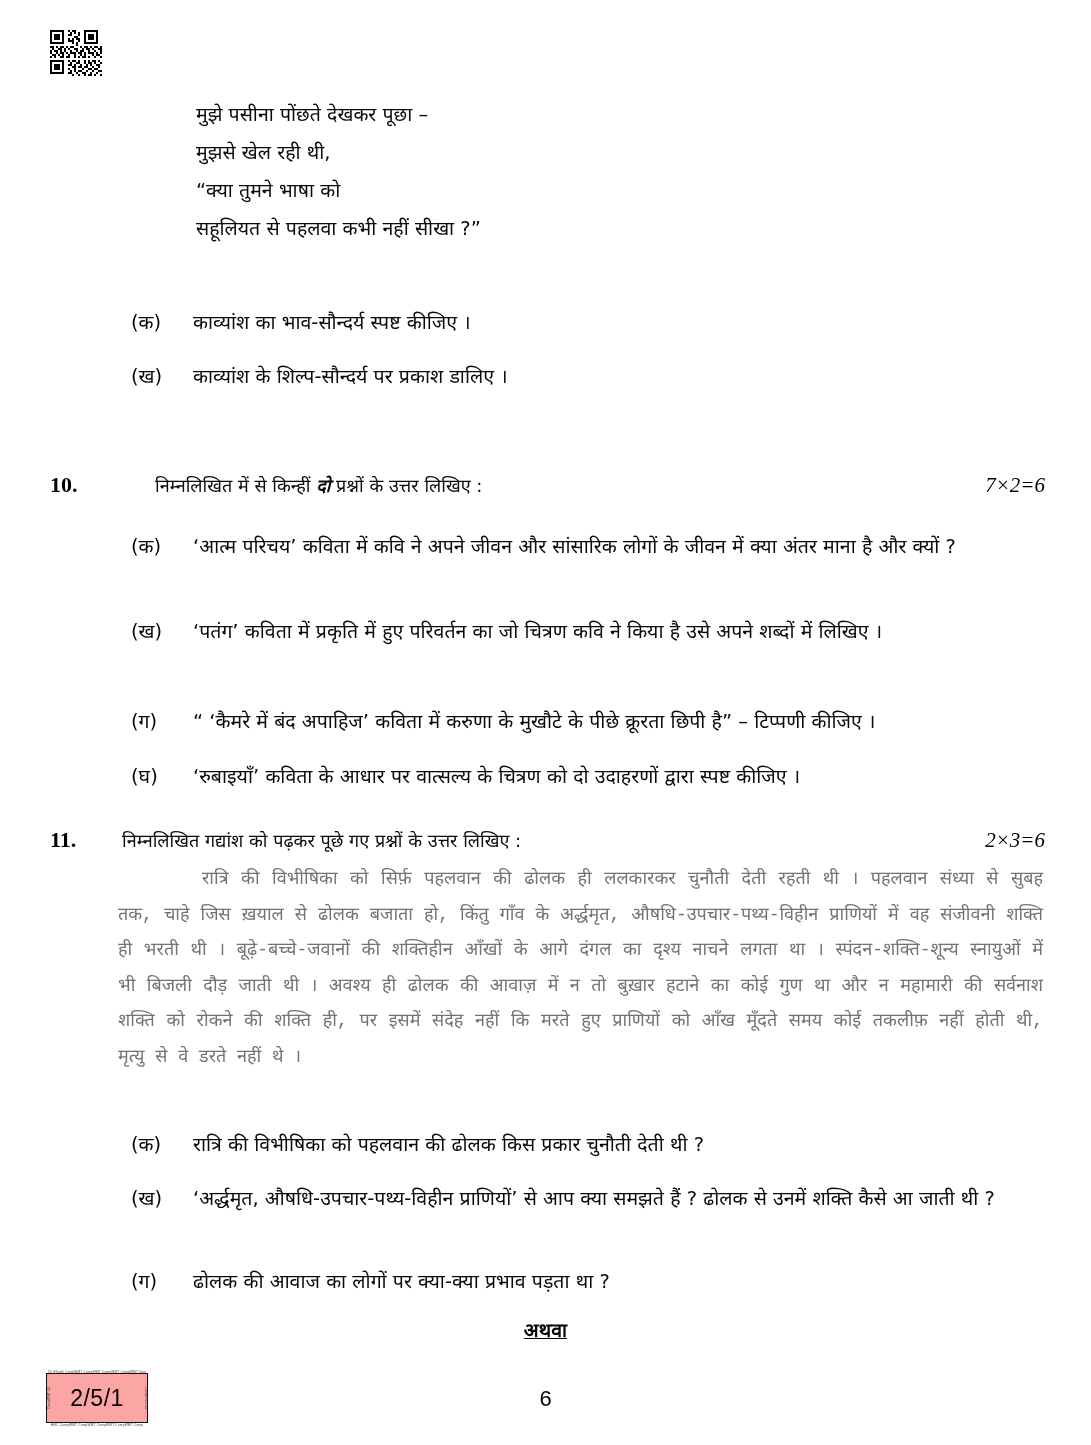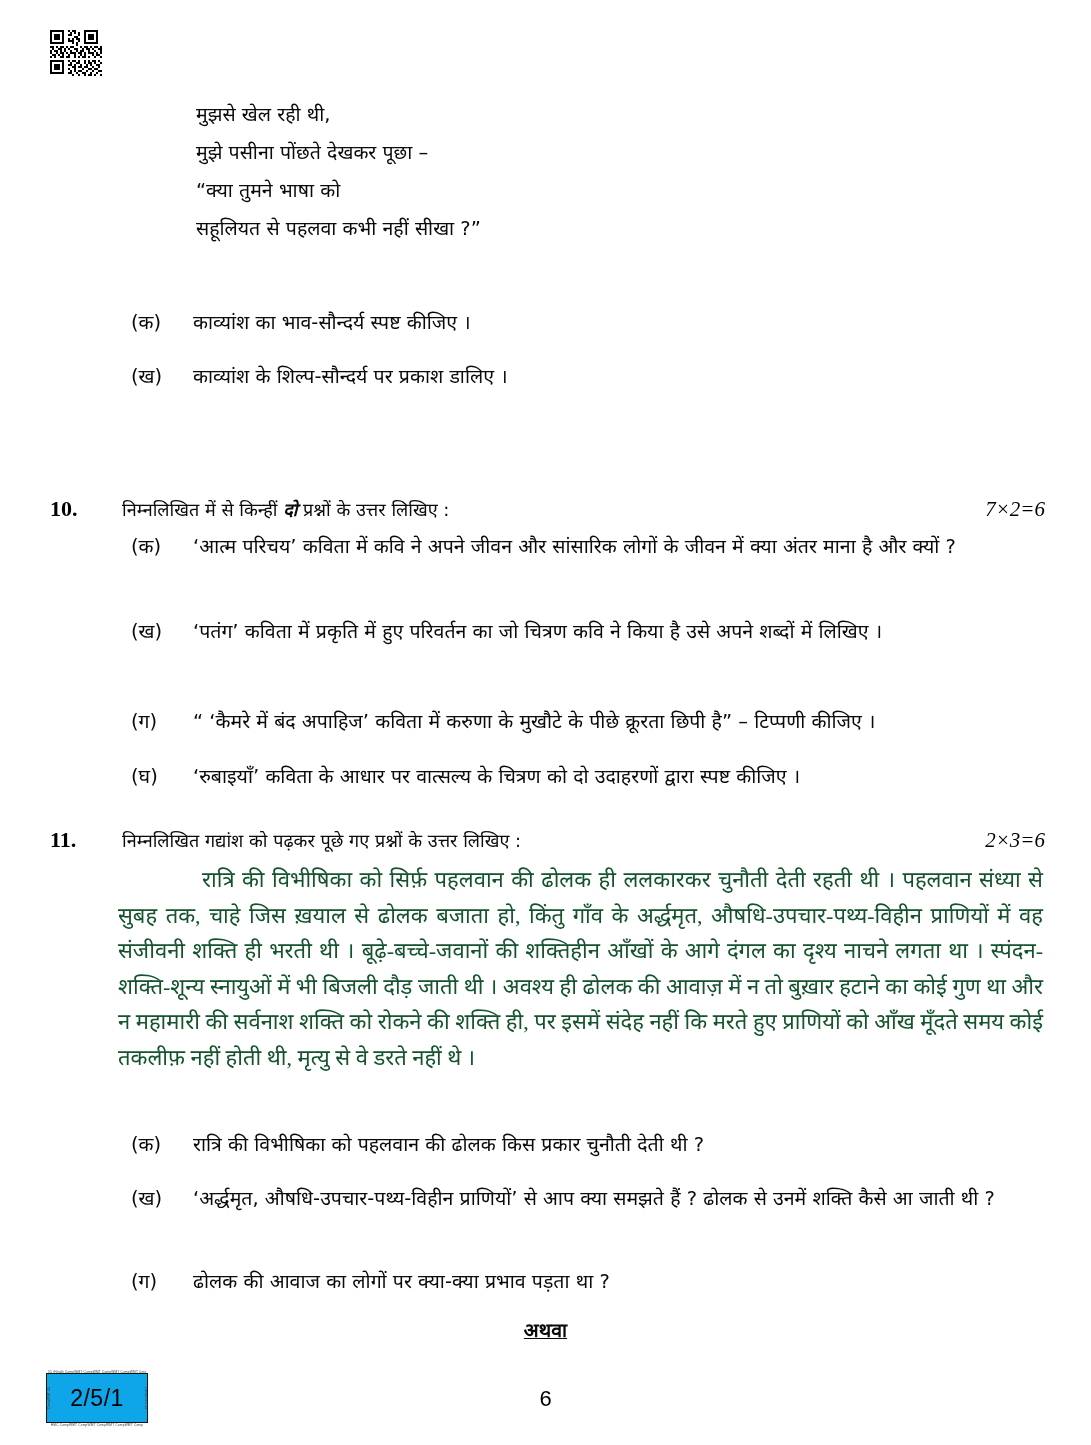--- a/index.html
+++ b/index.html
@@ -100,26 +100,26 @@
     font-size: 21px;
     white-space: nowrap;
     color: #000;
   }
 
   
   .passage {
     position: absolute;
     left: 118px;
     width: 925px;
-    font-family: Liberation Serif, serif;
-    font-size: 22px;
+    font-family: Liberation Mono, monospace;
+    font-size: 18px;
     line-height: 35.5px;
     text-align: justify;
     text-justify: inter-word;
-    color: #14532d;
+    color: #737373;
   }
   .passage .indent { display: inline-block; width: 84px; }
 
   
   .athava {
     position: absolute;
     left: 0;
     right: 0;
     text-align: center;
     font-family: "DejaVu Sans", "Liberation Sans", sans-serif;
@@ -133,21 +133,21 @@
     position: absolute;
     left: 46px;
     bottom: 22px;
     width: 102px;
     height: 50px;
     border: 1px solid #111;
     box-sizing: border-box;
     display: flex;
     align-items: center;
     justify-content: center;
-    background: #0ea5e9;
+    background: #fca5a5;
   }
   .code-box .code-text {
     font-family: "Liberation Sans", sans-serif;
     font-size: 23px;
     letter-spacing: 0.5px;
     color: #000;
   }
   .micro {
     position: absolute;
     font-family: "Liberation Sans", sans-serif;
@@ -335,37 +335,37 @@
           <rect x="15" y="23" width="1" height="1"></rect>
         <rect x="18" y="23" width="1" height="1"></rect>
           <rect x="20" y="23" width="2" height="1"></rect>
         <rect x="23" y="23" width="1" height="1"></rect>
           <rect x="26" y="23" width="1" height="1"></rect>
       </g>
     </svg>
   </div>
 
   <div class="poem">
+    <div class="poem-line">मुझे पसीना पोंछते देखकर पूछा –</div>
     <div class="poem-line">मुझसे खेल रही थी,</div>
-    <div class="poem-line">मुझे पसीना पोंछते देखकर पूछा –</div>
     <div class="poem-line">“क्या तुमने भाषा को</div>
     <div class="poem-line">सहूलियत से पहलवा कभी नहीं सीखा ?”</div>
   </div>
 
   <div class="subq" style="left:131px; top:306px; width:640px;">
     <div class="marker">(क)</div>
     <div class="body">काव्यांश का भाव-सौन्दर्य स्पष्ट कीजिए ।</div>
   </div>
 
   <div class="subq" style="left:131px; top:360px; width:640px;">
     <div class="marker">(ख)</div>
     <div class="body">काव्यांश के शिल्प-सौन्दर्य पर प्रकाश डालिए ।</div>
   </div>
 
-  <div class="qhead" style="top:496px;">
+  <div class="qhead" style="top:472px;gap:33px;">
     <div class="qnum">10.</div>
     <div class="qtext"><span>निम्नलिखित में से किन्हीं </span><span class="emph">दो</span><span> प्रश्नों के उत्तर लिखिए :</span></div>
     <div class="marks">7×2=6</div>
   </div>
 
   <div class="subq" style="left:131px; top:530px; width:862px;">
     <div class="marker">(क)</div>
     <div class="body" style="width:800px;">‘आत्म परिचय’ कविता में कवि ने अपने जीवन और सांसारिक लोगों के जीवन में क्या अंतर माना है और क्यों ?</div>
   </div>
 

